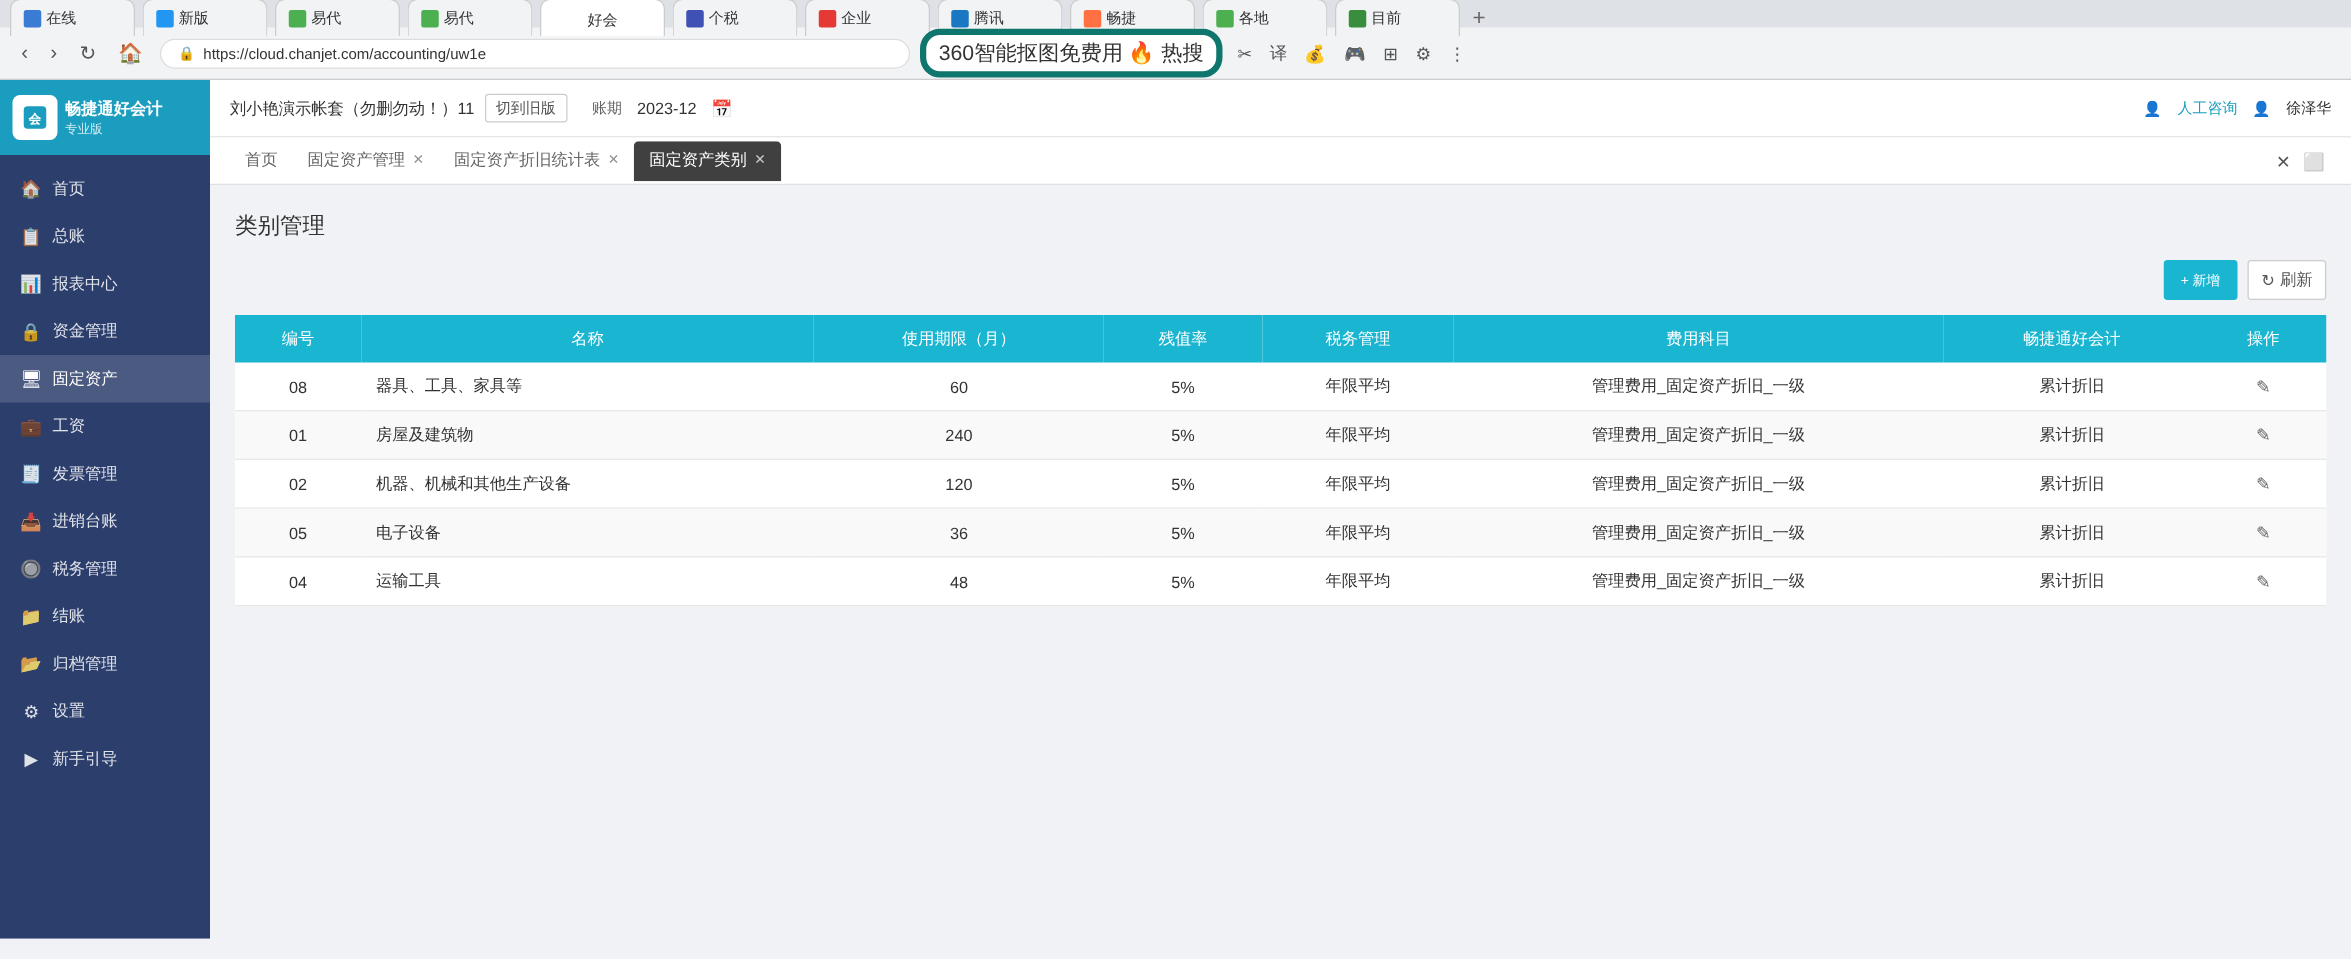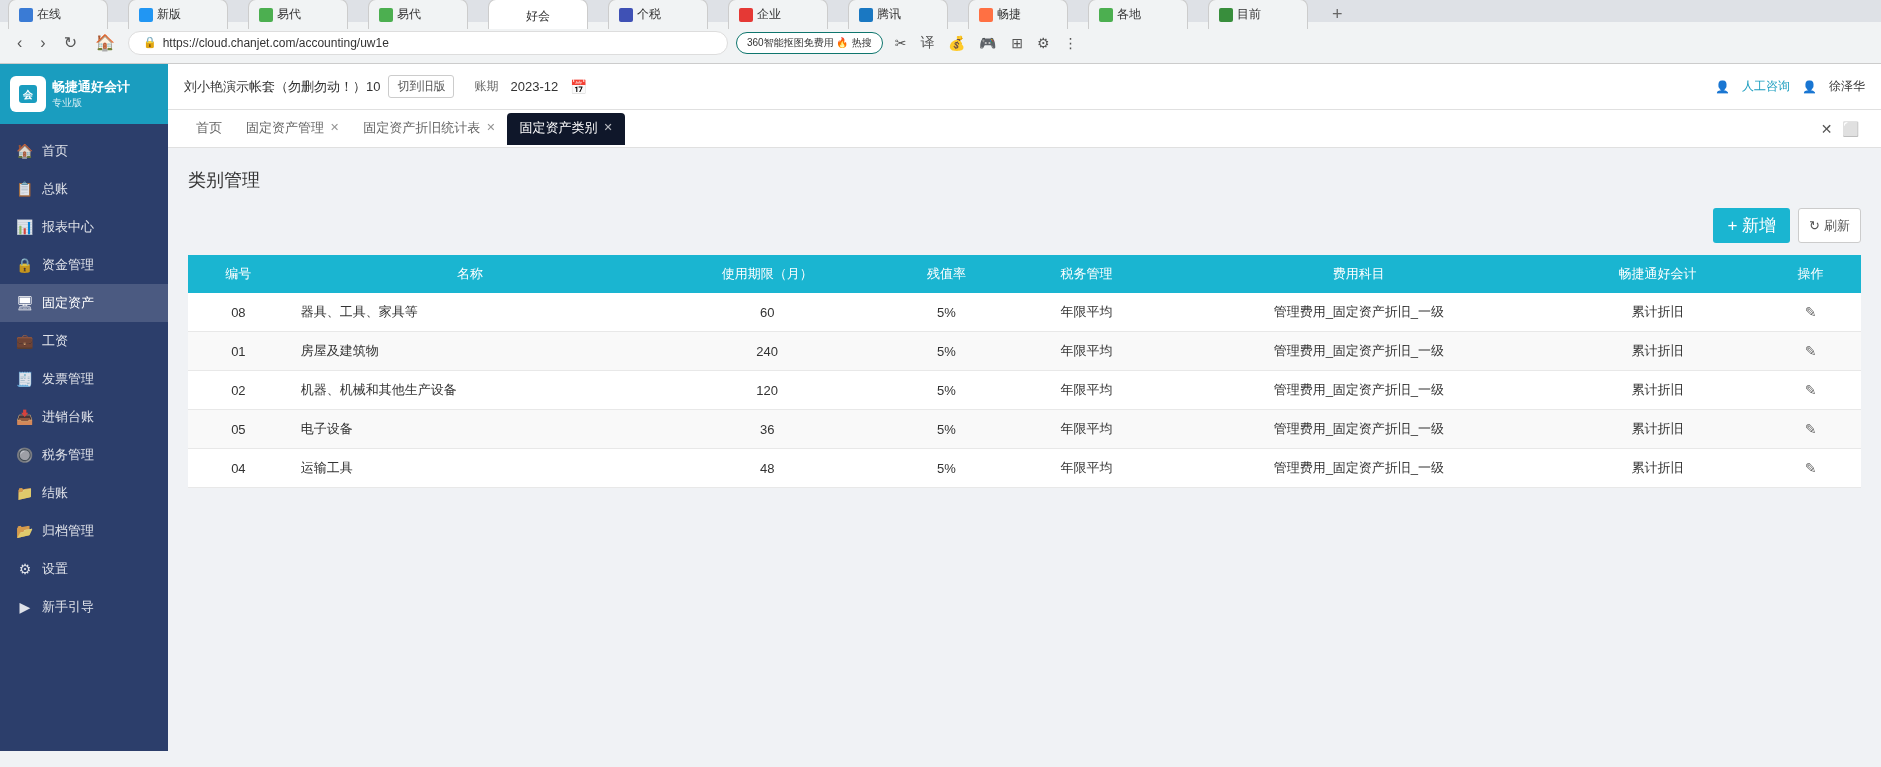--- a/index.html
+++ b/index.html
@@ -1,32 +1,32 @@
 <!DOCTYPE html>
 <html><head>
   <meta charset="utf-8">
   <style>
     * { box-sizing: border-box; margin: 0; padding: 0; }
     body { font-family: 'Microsoft YaHei', Arial, sans-serif; font-size: 13px; background: #f0f2f5; overflow: hidden; }
 
     
     .browser-chrome { background: #dee1e6; width: 100%; }
-    .tab-bar { display: flex; align-items: center; background: #dee1e6; padding: 6px 8px 0; gap: 20px; height: 22px; }
+    .tab-bar { display: flex; align-items: center; background: #dee1e6; padding: 6px 8px 0; gap: 6px; height: 22px; }
     .browser-tab { display: flex; align-items: center; background: #f1f3f4; border-radius: 8px 8px 0 0; padding: 4px 10px; font-size: 12px; color: #333; gap: 4px; height: 30px; min-width: 100px; cursor: pointer; border: 1px solid #ccc; border-bottom: none; }
     .browser-tab.active { background: #fff; flex-direction: column; }
     .browser-tab .favicon { width: 14px; height: 14px; border-radius: 2px; display: inline-block; }
     .tab-close { margin-left: 4px; color: #888; font-size: 11px; cursor: pointer; }
     .tab-add { background: none; border: none; font-size: 18px; color: #666; cursor: pointer; padding: 0 4px; }
 
     .address-bar-row { display: flex; align-items: center; background: #f1f3f4; padding: 4px 12px; gap: 8px; height: 42px; border-bottom: 1px solid #ccc; }
     .nav-btn { background: none; border: none; font-size: 16px; color: #555; cursor: pointer; padding: 2px 5px; }
     .address-bar { flex: 1; background: #fff; border: 1px solid #ddd; border-radius: 20px; padding: 4px 14px; font-size: 12px; color: #333; display: flex; align-items: center; gap: 6px; max-width: 600px; }
     .address-bar .lock { color: #5c9c5c; font-size: 11px; }
     .address-bar .url { color: #333; font-size: 12px; }
-    .search-box { display: flex; gap: 4px; background: #fff; border: 1px solid #0f766e; border-radius: 16px; padding: 3px 10px; font-size: 10px; color: #333; }
+    .search-box { display: flex; gap: 4px; background: #fff; border: 5px solid #0f766e; border-radius: 16px; padding: 3px 10px; font-size: 17px; color: #333; }
     .toolbar-btns { display: flex; align-items: center; gap: 6px; }
     .toolbar-btn { background: none; border: none; font-size: 14px; color: #555; cursor: pointer; padding: 2px 4px; }
 
     
     .app-layout { display: flex; height: calc(767px - 80px); }
 
     
     .sidebar { width: 168px; background: #2c3e6b; color: #fff; display: flex; flex-direction: column; flex-shrink: 0; }
     .sidebar-logo { background: #1a9dbf; padding: 12px 10px; display: flex; align-items: center; gap: 6px; }
 
@@ -40,30 +40,30 @@
 
     
     .app-header { background: #fff; border-bottom: 1px solid #e0e0e0; padding: 0 16px; display: flex; align-items: center; justify-content: space-between; height: 46px; }
     .header-left { display: flex; align-items: center; gap: 8px; }
     .switch-btn { border: 1px solid #ccc; background: #fff; padding: 2px 8px; font-size: 12px; cursor: pointer; border-radius: 3px; color: #555; }
     .header-right { display: flex; align-items: center; gap: 12px; font-size: 12px; color: #666; }
 
     
     .tab-strip { background: #fff; border-bottom: 1px solid #e0e0e0; display: flex; align-items: center; padding: 0 16px; height: 38px; }
     .page-tab { display: flex; align-items: center; gap: 4px; padding: 8px 12px; font-size: 13px; color: #666; cursor: pointer; border-bottom: 2px solid transparent; }
-    .page-tab.active { color: #fff; background: #0f172a; border-radius: 4px 4px 0 0; padding: 6px 12px; }
+    .page-tab.active { color: #fff; background: #404040; border-radius: 4px 4px 0 0; padding: 6px 12px; }
     .page-tab .tab-x { font-size: 11px; color: inherit; opacity: 0.7; margin-left: 2px; }
 
     
     .content-area { flex: 1; padding: 20px; overflow-y: auto; }
 
     .page-title { font-size: 18px; color: #333; font-weight: normal; margin-bottom: 16px; }
 
     .toolbar-row { display: flex; justify-content: flex-end; margin-bottom: 12px; gap: 8px; }
-    .btn-add { background: #1ab5d1; color: #fff; border: none; padding: 6px 14px; font-size: 17px; cursor: pointer; border-radius: 3px; display: flex; align-items: center; gap: 4px; }
+    .btn-add { background: #1ab5d1; color: #fff; border: none; padding: 6px 14px; font-size: 11px; cursor: pointer; border-radius: 3px; display: flex; align-items: center; gap: 4px; }
     .btn-refresh { background: #fff; color: #555; border: 1px solid #ccc; padding: 6px 10px; font-size: 13px; cursor: pointer; border-radius: 3px; display: flex; align-items: center; gap: 4px; }
 
     
     .data-table { width: 100%; border-collapse: collapse; background: #fff; }
     .data-table th { background: #1ab5d1; color: #fff; padding: 10px 12px; font-size: 13px; font-weight: normal; text-align: center; }
     .data-table td { padding: 9px 12px; font-size: 13px; color: #333; border-bottom: 1px solid #e8e8e8; text-align: center; }
     .data-table tr:nth-child(even) td { background: #f9f9f9; }
     .edit-btn { background: none; border: none; color: #666; cursor: pointer; font-size: 14px; padding: 2px 4px; }
 
     
@@ -214,21 +214,21 @@
         <span class="nav-icon">▶</span>
         <span>新手引导</span>
       </div>
     </div>
   </div>
 
   <div class="main-content">
 
     <div class="app-header">
       <div class="header-left">
-        <span style="font-size:13px;color:#333;">刘小艳演示帐套（勿删勿动！）10</span>
+        <span style="font-size:13px;color:#333;">刘小艳演示帐套（勿删勿动！）11</span>
         <button class="switch-btn">切到旧版</button>
         <span style="font-size:12px;color:#666;margin-left:12px;">账期</span>
         <span style="font-size:13px;color:#333;margin-left:4px;">2023-12</span>
         <span style="font-size:14px;cursor:pointer;margin-left:4px;">📅</span>
       </div>
       <div class="header-right">
         <span>👤</span>
         <span style="cursor:pointer;color:#1a9dbf;">人工咨询</span>
         <span>👤</span>
         <span style="color:#333;">徐泽华</span>

